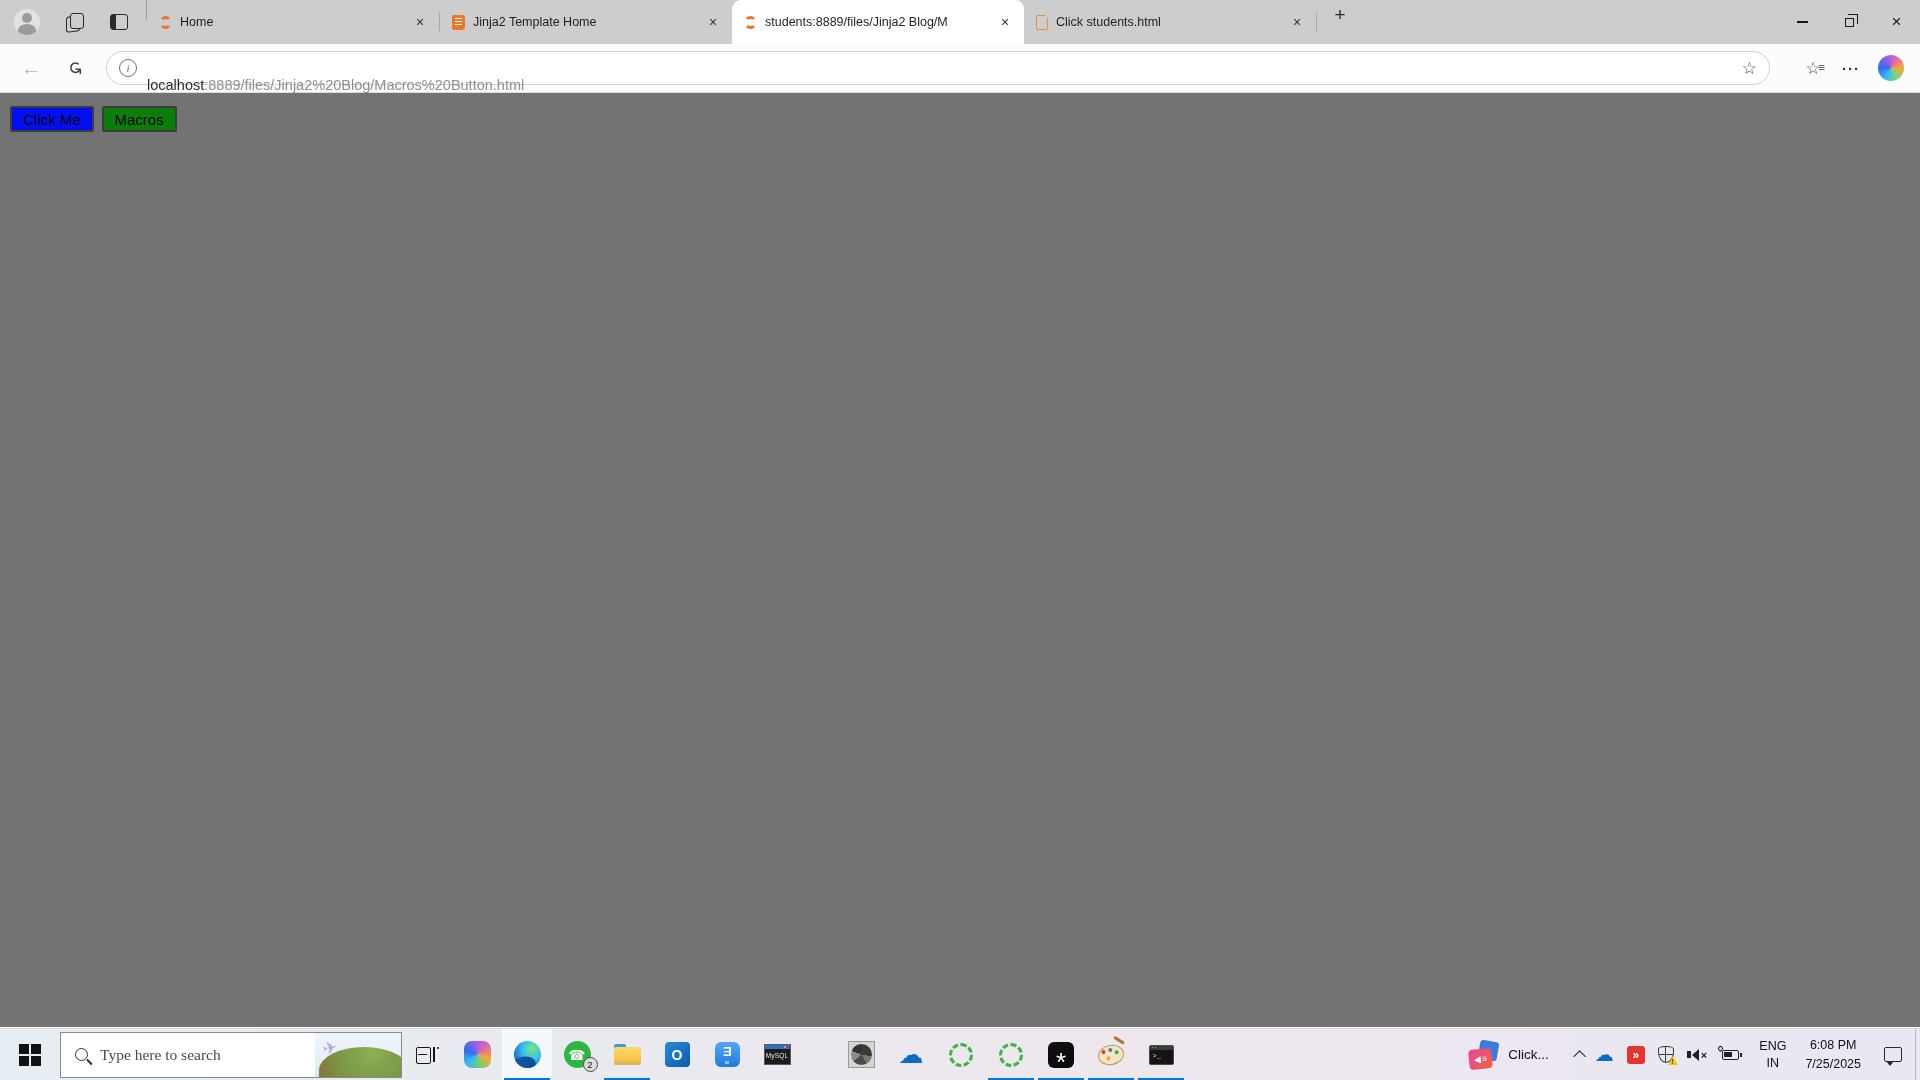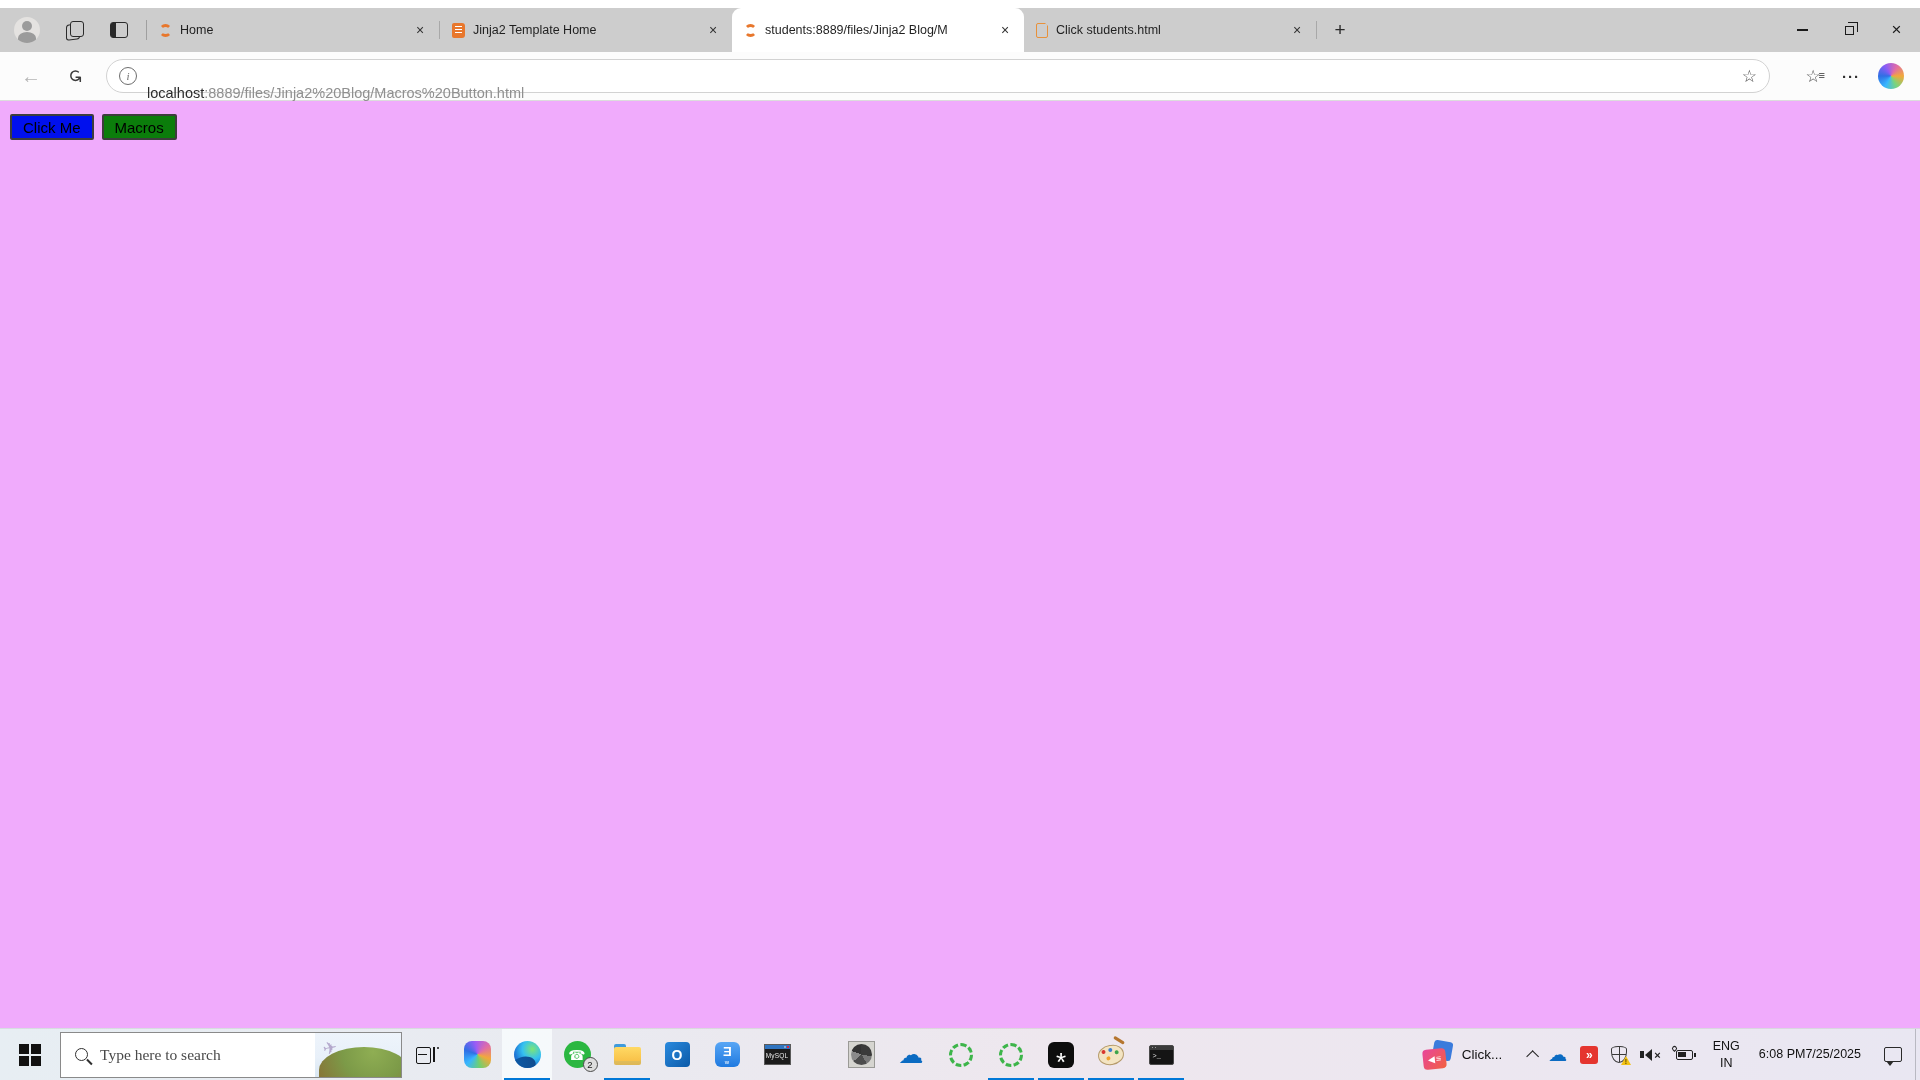--- a/index.html
+++ b/index.html
@@ -1,20 +1,20 @@
 <!DOCTYPE html>
 <html><head>
 <meta charset="utf-8">
 <style>
   * { margin:0; padding:0; box-sizing:border-box; }
   html,body { width:1920px; height:1080px; overflow:hidden; }
   body { font-family:"Liberation Sans","DejaVu Sans",sans-serif; background:#fff; position:relative; }
 
   
-  .tabstrip { height:44px; background:#cdcdcd; display:flex; align-items:center; position:relative;margin-top:8px; }
+  .tabstrip { height:44px; background:#cdcdcd; display:flex; position:relative; }
   .left-controls { display:flex; align-items:center; gap:26px; padding:0 18px 0 14px; }
   .avatar { width:26px; height:26px; border-radius:50%; background:#e4e2e0; position:relative; overflow:hidden; }
   .avatar::before { content:""; position:absolute; top:4px; left:8px; width:10px; height:10px; border-radius:50%; background:#9b9b9b; }
   .avatar::after { content:""; position:absolute; top:15px; left:4px; width:18px; height:12px; border-radius:50% 50% 0 0; background:#9b9b9b; }
   .ic-workspaces { width:18px; height:18px; position:relative; }
   .ic-workspaces::before, .ic-workspaces::after { content:""; position:absolute; width:12px; height:14px; border:1.6px solid #2a2a2a; border-radius:3px; background:transparent; }
   .ic-workspaces::before { left:0; top:3px; transform:skewY(-6deg); }
   .ic-workspaces::after { left:4px; top:0; background:#cdcdcd; }
   .ic-tabactions { width:18px; height:16px; border:1.7px solid #2a2a2a; border-radius:3px; position:relative; }
   .ic-tabactions::before { content:""; position:absolute; left:0; top:0; width:5px; height:100%; background:#2a2a2a; border-radius:1px 0 0 1px; }
@@ -55,21 +55,21 @@
   .url-rest { color:#8f8f8f; }
   .url-spacer { flex:1; }
   .star { font-size:17px; color:#4f4f4f; }
   .fav-list { position:relative; width:30px; height:30px; display:flex; align-items:center; justify-content:center; margin-left:10px; }
   .fav-list .lines { position:absolute; right:3px; top:8px; font-size:11px; color:#2f2f2f; letter-spacing:0; }
   .ellipsis { margin-left:14px; font-size:15px; letter-spacing:1px; color:#2f2f2f; font-weight:bold; }
   .copilot { width:26px; height:26px; border-radius:50%; margin-left:18px;
     background:conic-gradient(from 210deg, #38b6ff, #2f6fe4, #8b5cf6, #e06ca8, #f2a93b, #7bd47b, #38b6ff); }
 
   
-  .page { height:934px; background:#f0abfc; padding:13px 0 0 10px; }
+  .page { height:934px; background:#737373; padding:13px 0 0 10px; }
   .page-buttons { display:flex; gap:8px; }
   .page-btn { height:26px; padding:0 11px; border:2px solid #3d3d3d; border-radius:2px; font-size:15px; color:#000; font-family:"Liberation Sans",sans-serif; }
 
   
   .taskbar { position:absolute; left:0; bottom:0; width:1920px; height:52px;
     background:linear-gradient(90deg,#e7eef3 0%,#e9eaf0 30%,#eee7ee 55%,#ece7f0 78%,#e9e7f2 100%);
     border-top:1px solid rgba(0,0,0,0.07); display:flex; align-items:center; }
   .start { width:60px; height:52px; display:flex; align-items:center; justify-content:center; }
   .win-logo { display:grid; grid-template-columns:10px 10px; grid-template-rows:10px 10px; gap:2px; }
   .win-logo span { background:#111; }
@@ -146,21 +146,21 @@
   .ic-vol { display:flex; align-items:center; gap:1px; }
   .vol-body { width:4px; height:7px; background:#222; }
   .vol-cone { width:0; height:0; border:6px solid transparent; border-right:7px solid #222; margin-left:-6px; }
   .vol-x { font-size:11px; color:#222; font-weight:bold; margin-left:1px; }
   .ic-batt { position:relative; width:22px; height:12px; }
   .batt-body { position:absolute; left:2px; top:1px; width:17px; height:10px; border:1.4px solid #222; border-radius:2px; }
   .batt-fill { position:absolute; left:4px; top:3.4px; width:8px; height:5.4px; background:#222; }
   .batt-nub { position:absolute; right:0; top:4px; width:2px; height:4.5px; background:#222; }
   .batt-plug { position:absolute; left:-2px; top:-3px; width:5px; height:5px; border:1.4px solid #222; border-radius:50% 50% 50% 0; transform:rotate(-45deg); }
   .lang { display:flex; flex-direction:column; align-items:center; justify-content:center; font-size:12.5px; color:#111; line-height:1.35; padding:0 9px; flex:0 0 auto; }
-  .clock { display:flex; flex-direction:row; align-items:center; justify-content:center; font-size:12.5px; color:#111; line-height:1.45; padding:0 10px; flex:0 0 auto; }
+  .clock { display:flex; flex-direction:column; align-items:center; justify-content:center; font-size:12.5px; color:#111; line-height:1.45; padding:0 10px; flex:0 0 auto; }
   .action-center { width:44px; height:52px; display:flex; align-items:center; justify-content:center; flex:0 0 auto; }
   .ic-notif { width:18px; height:15px; border:1.6px solid #2a2a2a; border-radius:2px; position:relative; }
   .ic-notif::after { content:""; position:absolute; left:1px; bottom:-5px; width:0; height:0; border-left:4px solid transparent; border-right:4px solid transparent; border-top:5px solid #2a2a2a; }
   .show-desktop { width:5px; height:52px; border-left:1px solid #b9b9c2; flex:0 0 auto; }
 </style>
 </head>
 <body>
 
 <div class="tabstrip">
   <div class="left-controls">

